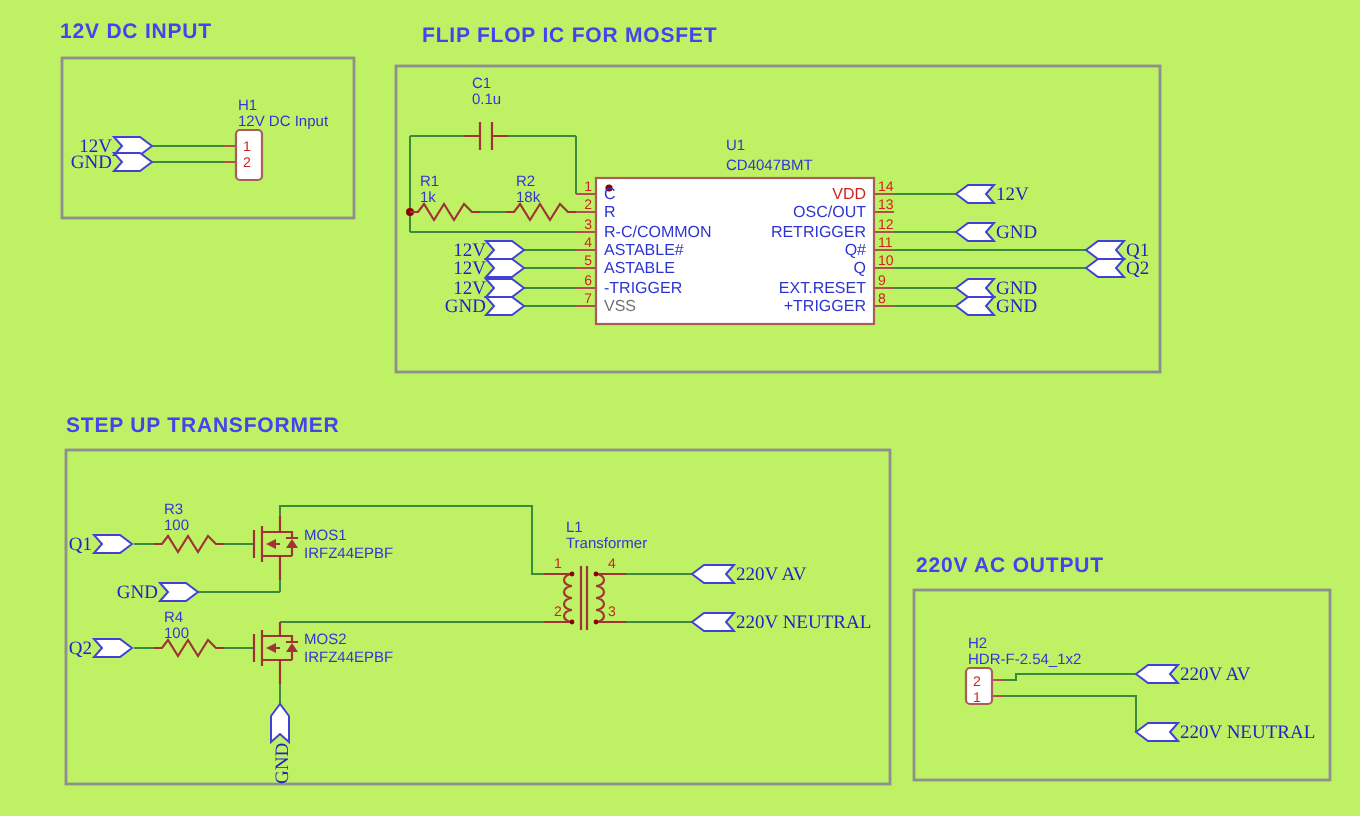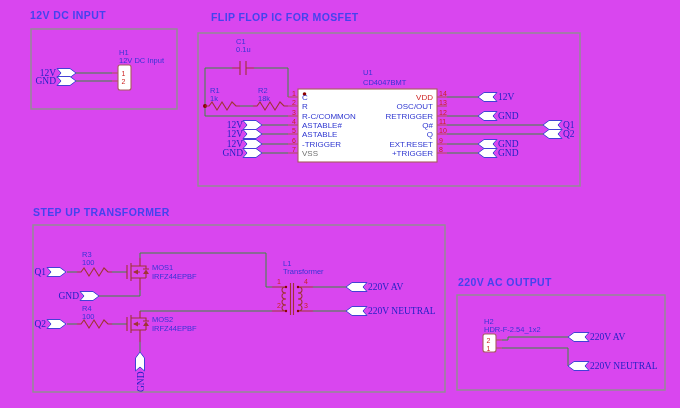--- a/index.html
+++ b/index.html
@@ -1,16 +1,16 @@
 <!DOCTYPE html>
 <html><head>
 <meta charset="utf-8">
 <style>
   html,body{margin:0;padding:0;background:#ffffff;}
-  .stage{width:680px;height:408px;position:relative;background:#d946ef;overflow:hidden;}
+  .stage{width:680px;height:408px;position:relative;background:#bef264;overflow:hidden;}
   svg{display:block;}
   .sbox{stroke:#8f8f8f;stroke-width:1.4;fill:none;}
   .wire{stroke:#3c8b3c;stroke-width:1;fill:none;}
   .comp{stroke:#a03434;stroke-width:1.1;fill:none;}
   .comp-f{fill:#a03434;stroke:none;}
   .stub{stroke:#b05050;stroke-width:1;fill:none;}
   .body{stroke:#a85c5c;stroke-width:1.1;fill:#ffffff;}
   .flag{stroke:#4340d6;stroke-width:1;fill:#ffffff;}
   .dot{fill:#8b0000;stroke:none;}
   .t-title{font:bold 10.5px "Liberation Sans",sans-serif;fill:#4543ee;letter-spacing:.4px;}

